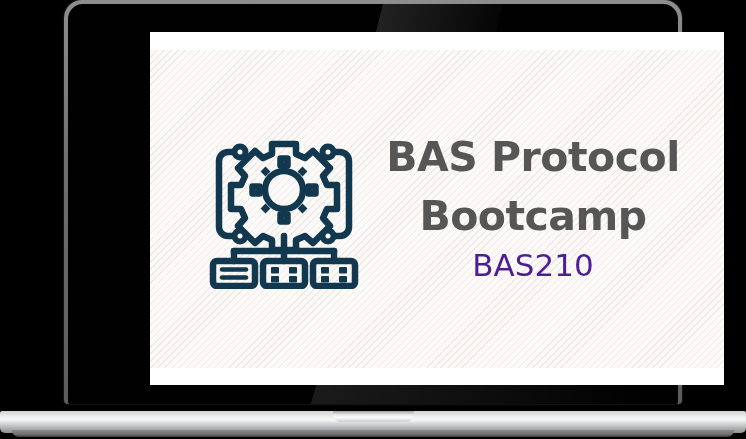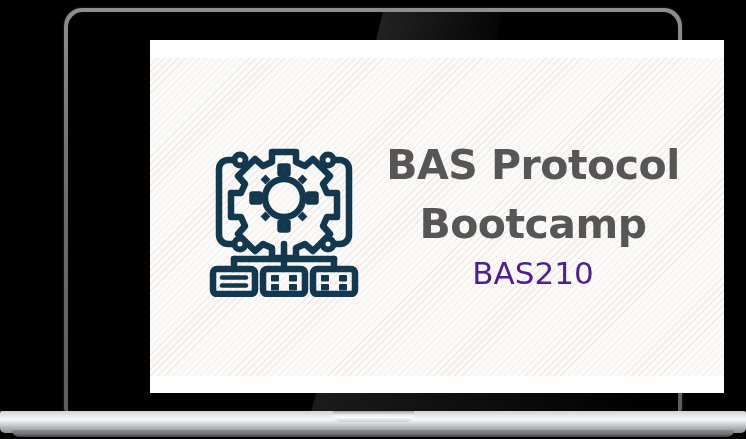--- a/index.html
+++ b/index.html
@@ -19,21 +19,21 @@
     position: relative;
     width: 746px;
     height: 439px;
     background: #000000;
   }
 
   
   #laptop-lid {
     position: absolute;
     left: 64px;
-    top: 8px;
+    top: 0;
     width: 618px;
     height: 404px;
     border-radius: 18px 18px 4px 4px;
     background: linear-gradient(180deg, #8e8e8e 0%, #6f6f6f 40%, #5c5c5c 100%);
     box-shadow: 0 0 2px rgba(255,255,255,0.25);
   }
 
   #lid-inner {
     position: absolute;
     left: 4px;

